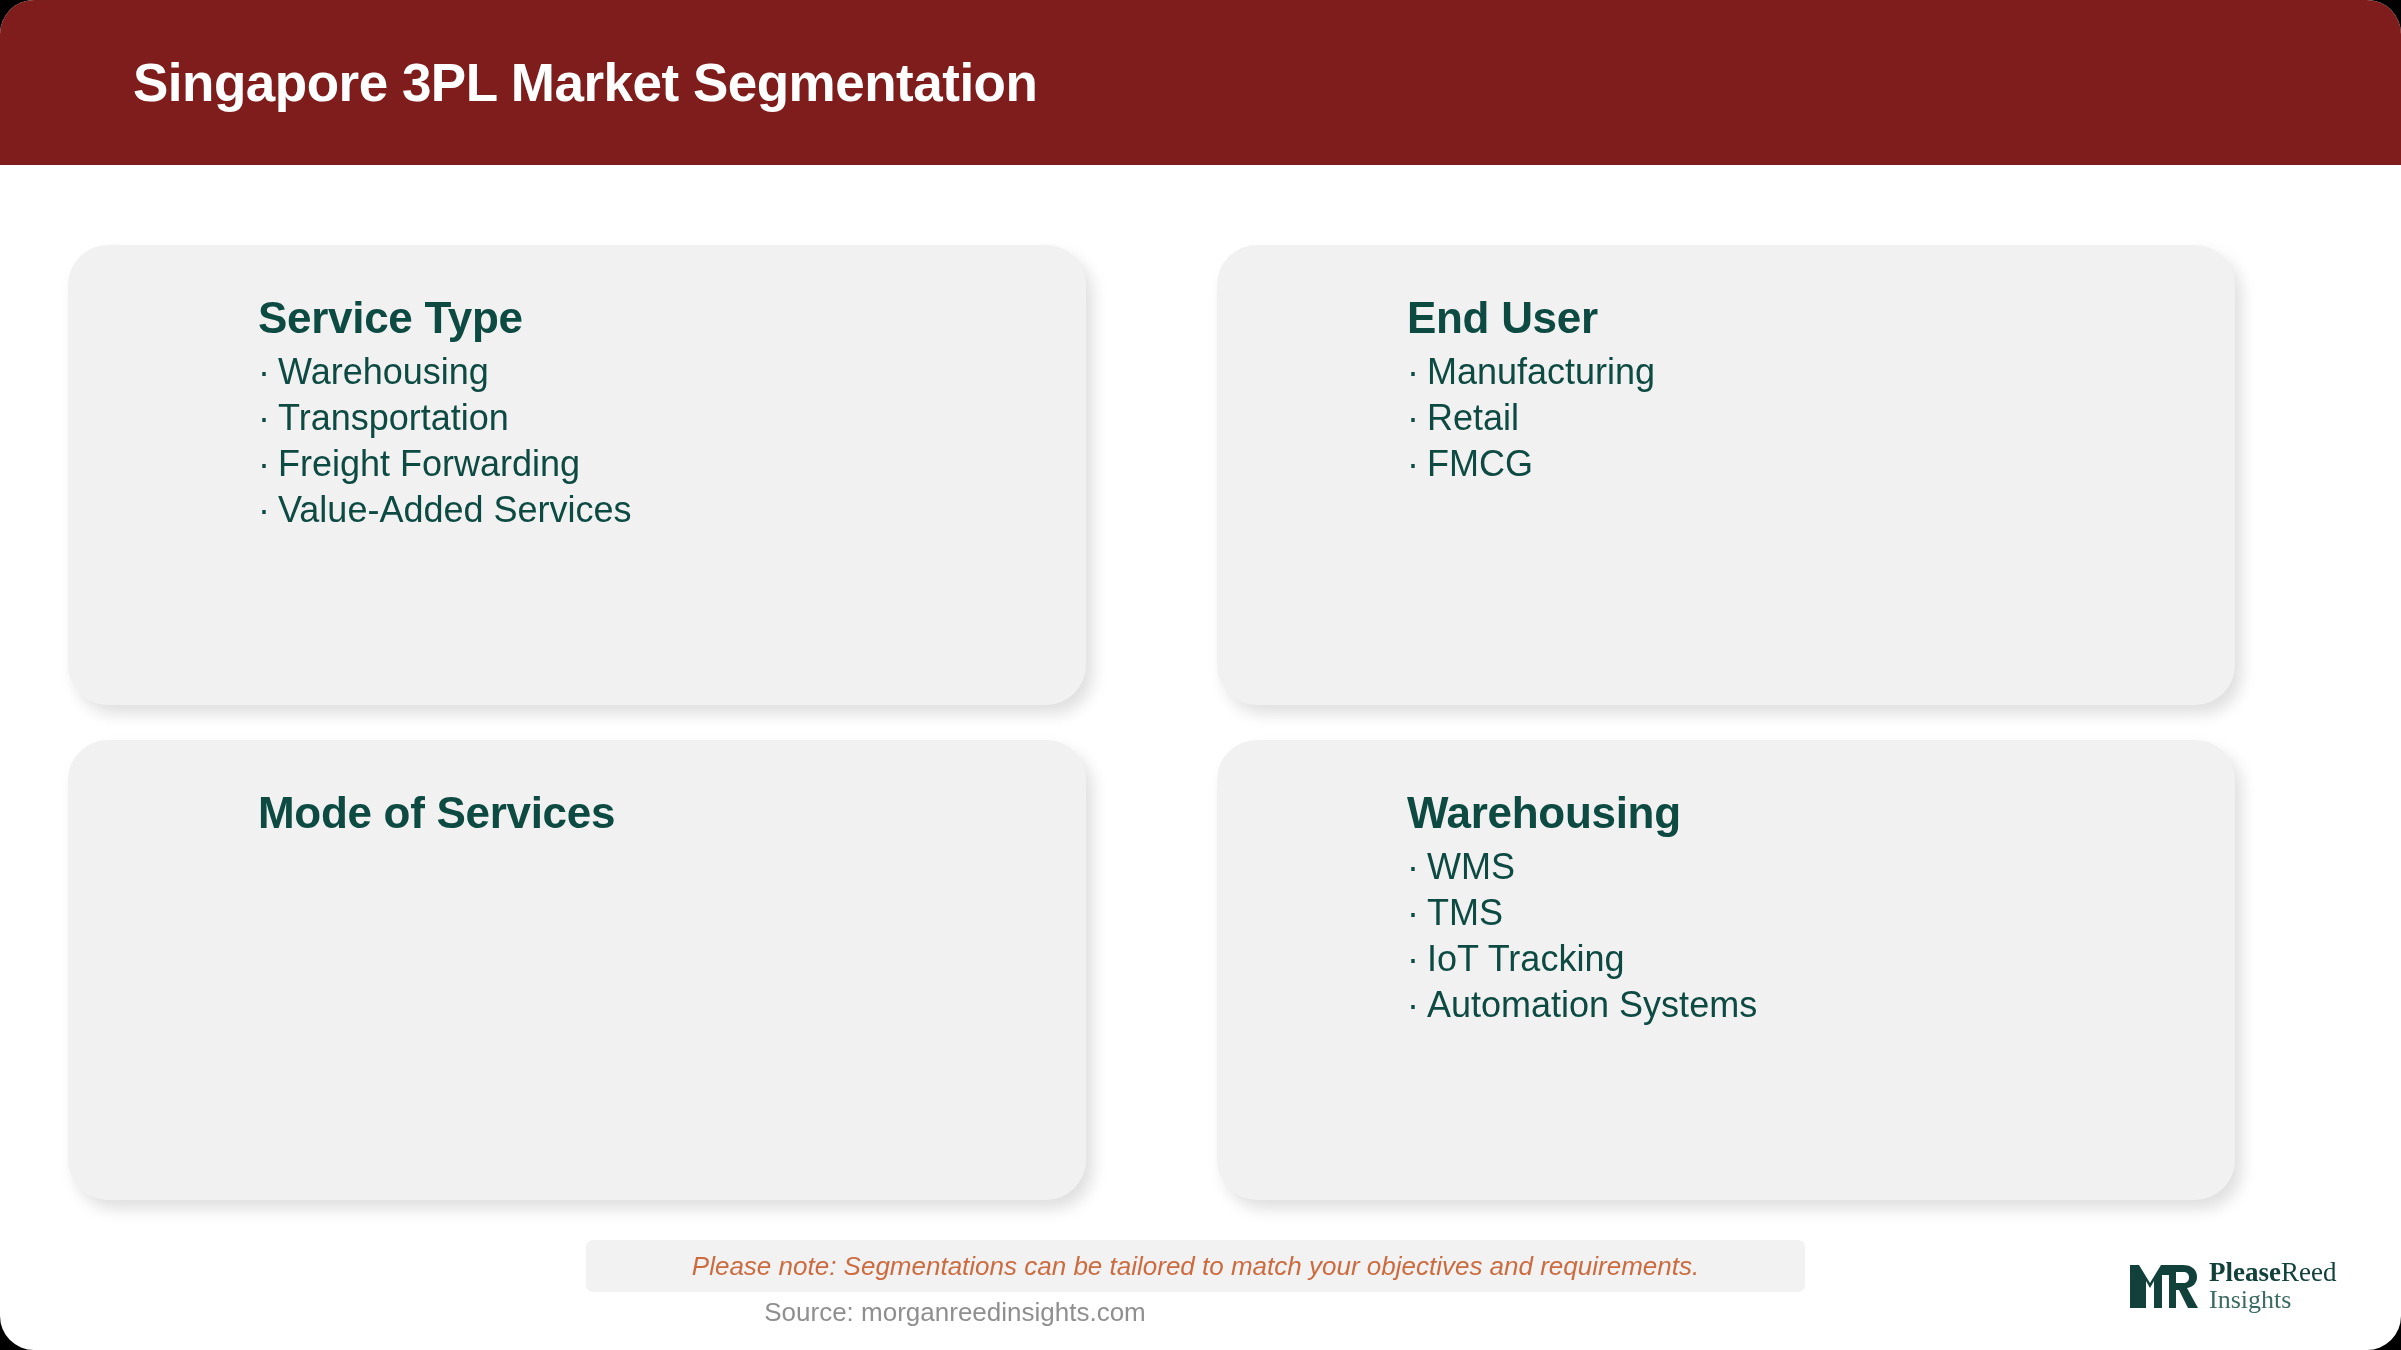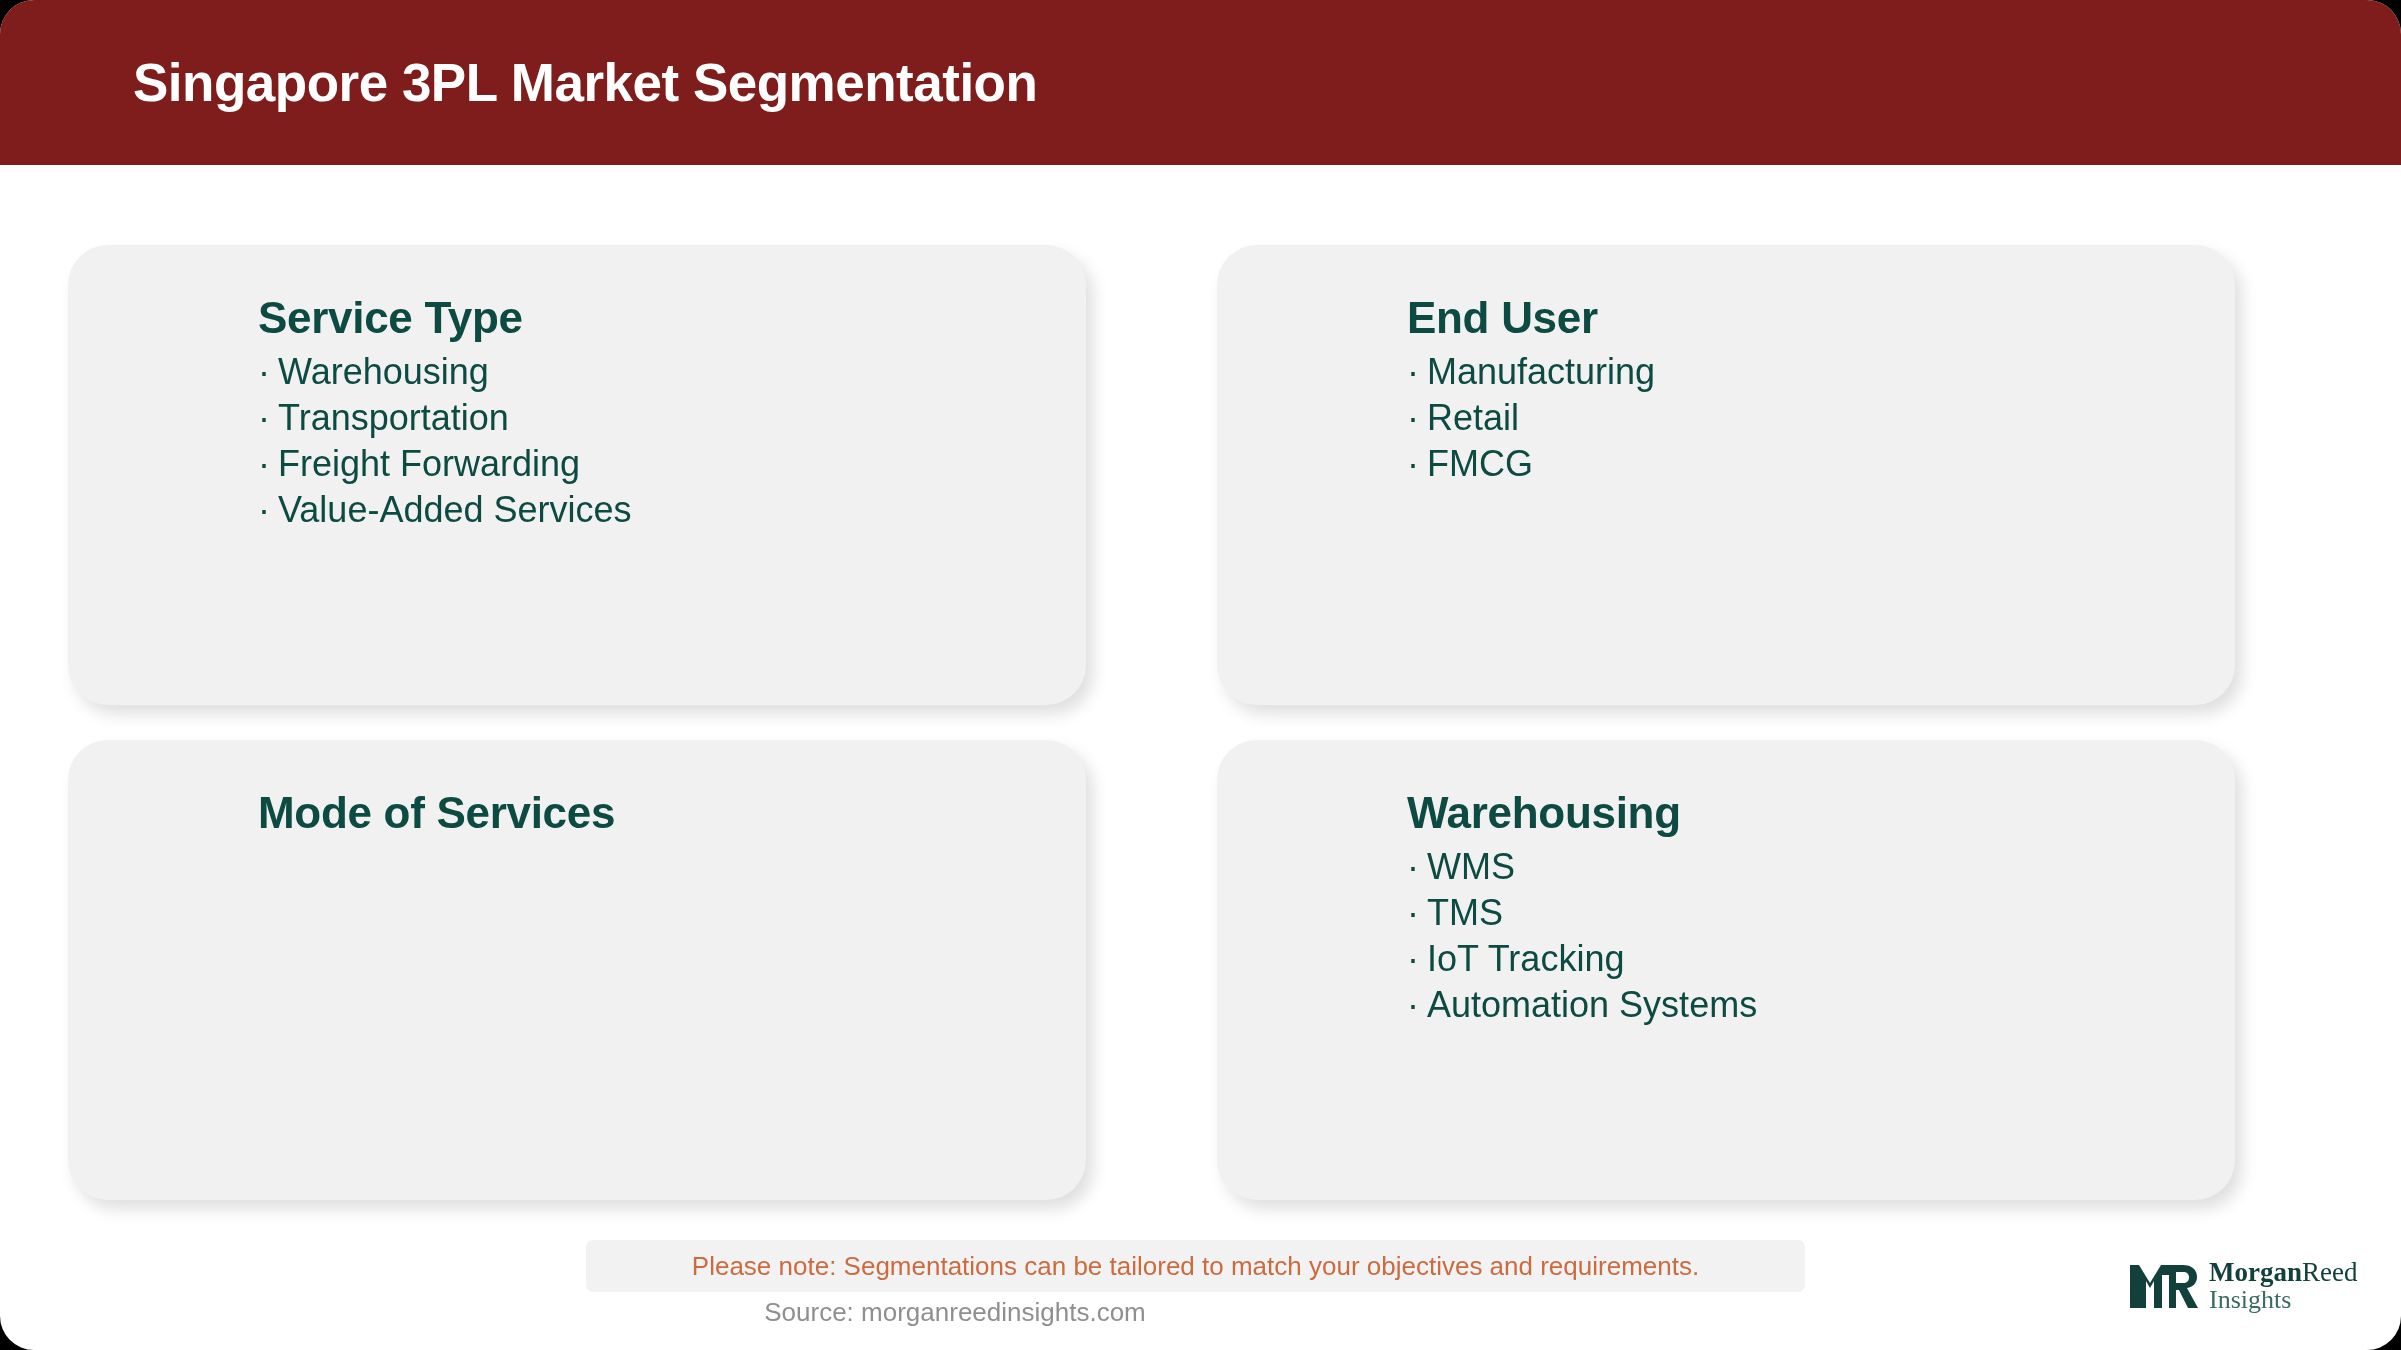--- a/index.html
+++ b/index.html
@@ -96,20 +96,21 @@
     background: #f2f2f2;
     border-radius: 7px;
     display: flex;
     align-items: center;
     justify-content: center;
   }
   .note-text {
     color: #cc6b3f;
     font-size: 26px;
     white-space: nowrap;
+    font-style: italic;
   }
   .source-text {
     position: absolute;
     left: 0;
     top: 1297px;
     width: 1910px;
     text-align: center;
     color: #8f8f8f;
     font-size: 26px;
   }
@@ -207,18 +208,18 @@
   </div>
 
   <div class="source-text">Source: morganreedinsights.com</div>
 
   <div class="logo">
     <svg class="logo-mark" viewBox="0 0 70 48">
       <path d="M2 46 L2 3 L11 3 L22 21 L33 3 L41 3 L41 13 L34 13 L34 46 L26 46 L26 19 L22 26 L18 19 L18 46 Z" fill="#12413c"></path>
       <path d="M41 3 L55 3 C64 3 69 8 69 15 C69 21 65 25 59 26 L70 46 L60 46 L51 28 L48 28 L48 46 L41 46 Z M48 10 L48 21 L55 21 C59 21 61 19 61 15.5 C61 12 59 10 55 10 Z" fill="#12413c"></path>
     </svg>
     <div class="logo-words">
-      <div class="logo-line1"><span class="bold">Morgan</span><span>Reed</span></div>
+      <div class="logo-line1"><span class="bold">Please</span><span>Reed</span></div>
       <div class="logo-line2">Insights</div>
     </div>
   </div>
 
 </div>
 
 </body></html>

